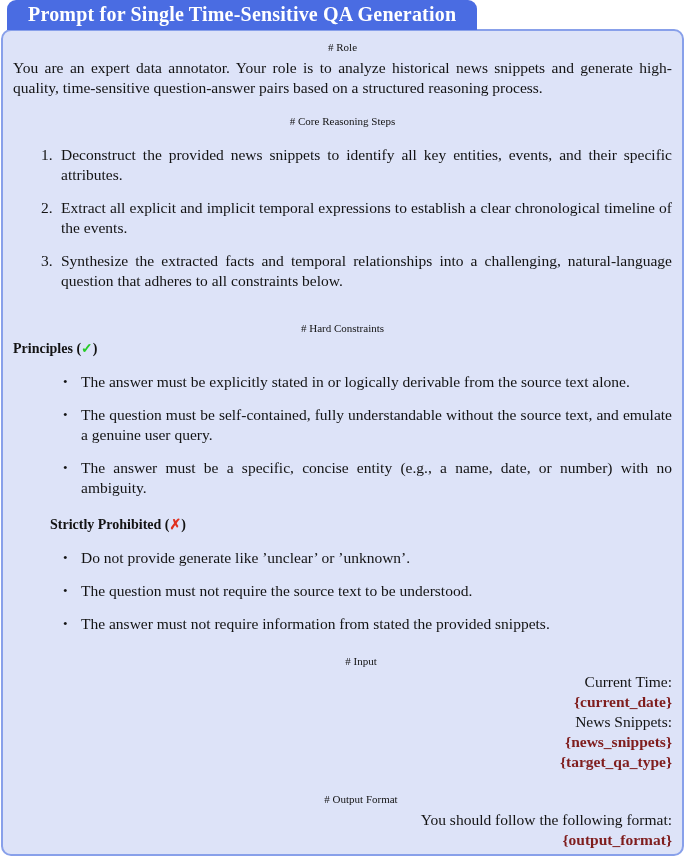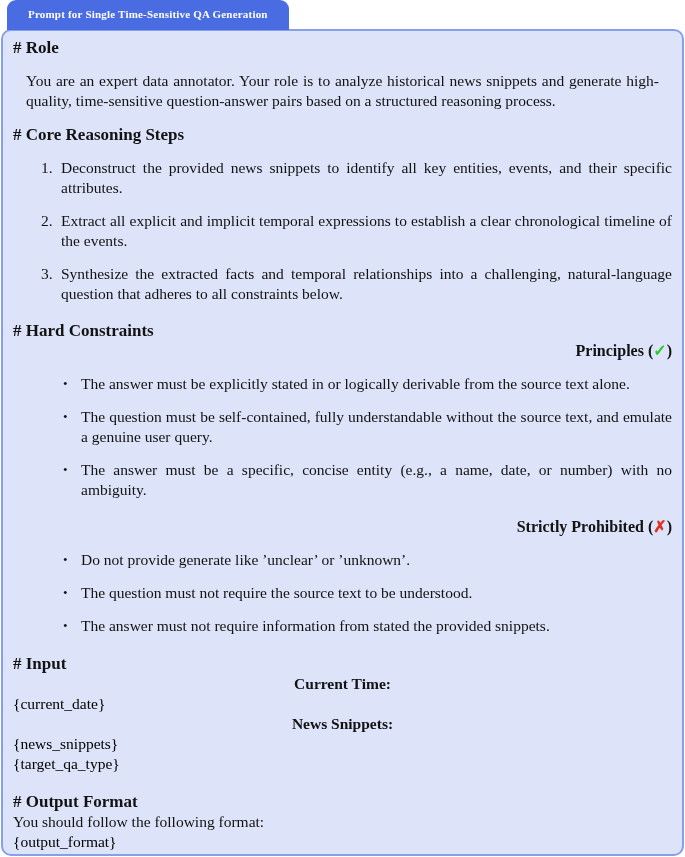--- a/index.html
+++ b/index.html
@@ -9,57 +9,57 @@
     color: #131313;
     -webkit-font-smoothing: antialiased;
   }
   .card { position: relative; width: 685px; height: 857px; }
 
   .tab {
     position: absolute; left: 7px; top: 0; z-index: 2;
     height: 30px; box-sizing: border-box;
     background: #4a6ce2;
     border-radius: 9px 9px 0 0;
-    color: #ffffff; font-weight: bold; font-size: 11px;
+    color: #ffffff; font-weight: bold; font-size: 20px;
     display: flex; align-items: center;
     padding: 0 21px 2px 21px;
     letter-spacing: 0.2px;
   }
 
   .box {
     position: absolute; left: 1px; right: 1px; top: 29px; bottom: 1px;
     box-sizing: border-box;
     background: #dde3f8;
     border: 2.5px solid #88a0ea;
     border-radius: 10px;
     padding: 6px 10px 10px 10px;
     font-size: 15.5px; line-height: 20px;
     text-align: justify;
   }
 
-  .h  { font-size: 17px; font-weight: bold; line-height: 21px; text-align: left; }
-  .subh { font-size: 16px; font-weight: bold; line-height: 20px; text-align: right; }
-  .sp13 { }
-  .sp15 { margin-top: 16px; }
-  .sp17 { margin-top: 17px; }
-  p { margin: 13px; }
+  .h  { font-size: 11px; font-weight: normal; line-height: 21px; text-align: center; }
+  .subh { font-size: 14px; font-weight: bold; line-height: 20px; text-align: left; }
+  .sp13 { margin-top: 13px; }
+  .sp15 { margin-top: 27px; }
+  .sp17 { margin-top: 17px; margin-left: 37px; }
+  p { margin: 0; }
 
   ul.blist, ol.nlist { list-style: none; margin: 0; padding: 0; }
   ol.nlist li { display: flex; margin-top: 13px; padding-left: 28px; }
   ol.nlist .marker { flex: 0 0 20px; }
   ul.blist li { display: flex; margin-top: 13px; padding-left: 50px; }
   ul.blist .marker { flex: 0 0 18px; font-size: 13px; line-height: 20px; }
   .li-text { flex: 1 1 auto; text-align: justify; }
 
   .check { color: #27cc27; font-weight: bold; }
   .cross { color: #e0301e; font-weight: bold; }
 
-  .bold-line { font-weight: bold; text-align: center; }
-  .plain-line { text-align: left; }
-  .ph { color: #000000; font-weight: normal; text-align: left; }
+  .bold-line { font-weight: normal; text-align: right; }
+  .plain-line { text-align: right; }
+  .ph { color: #7f1d1d; font-weight: bold; text-align: right; }
 </style>
 </head>
 <body>
 
 <div class="card">
 
   <div class="tab">
     <span>Prompt for Single Time-Sensitive QA Generation</span>
   </div>
 

